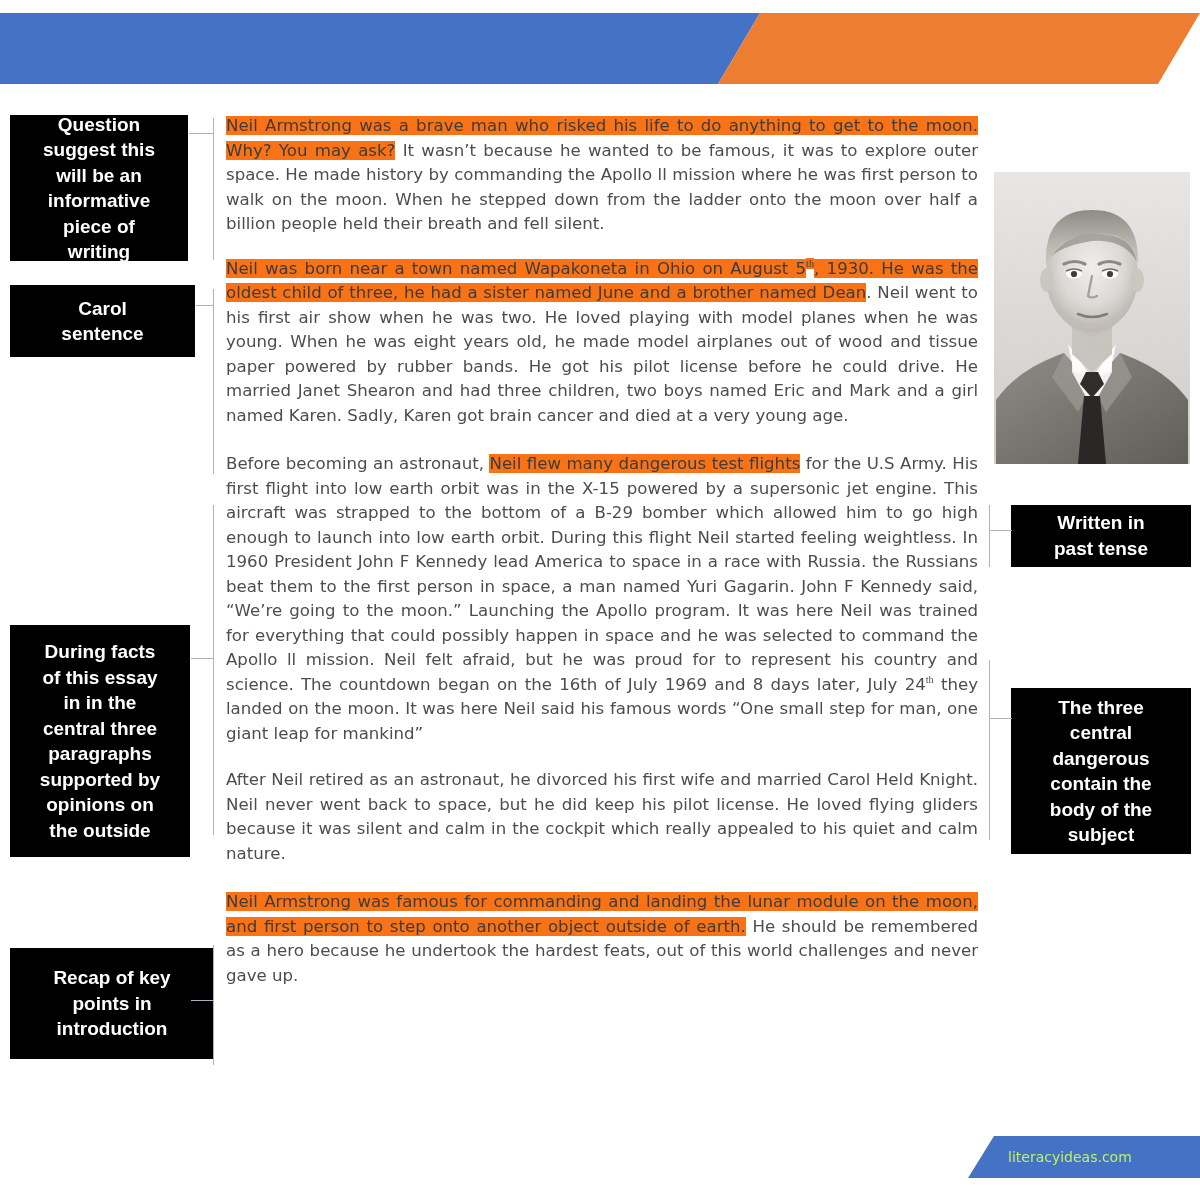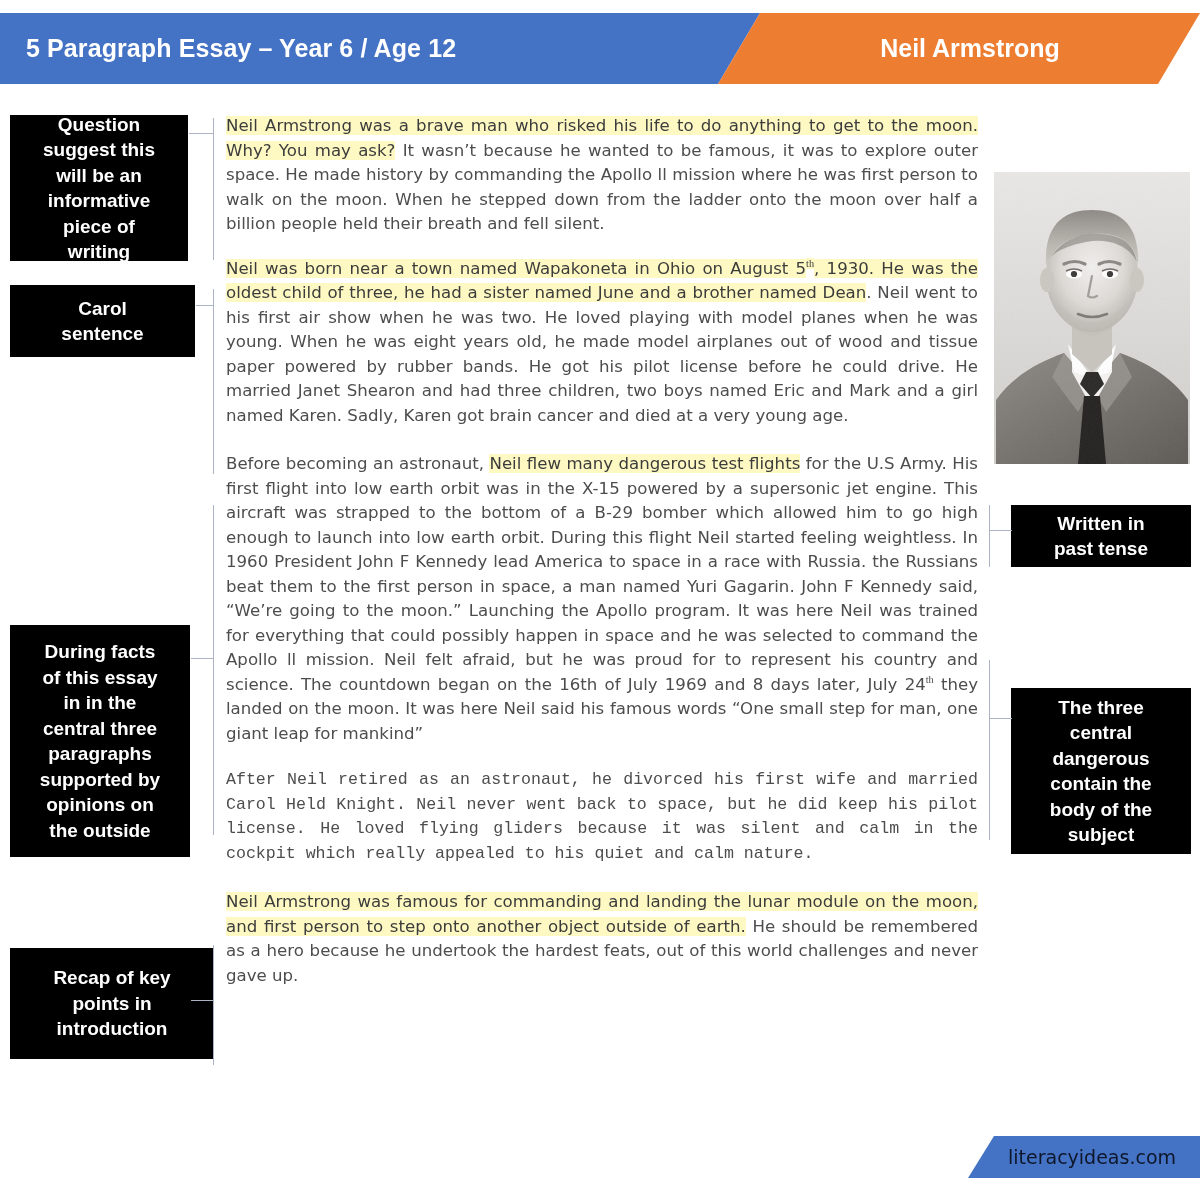--- a/index.html
+++ b/index.html
@@ -106,21 +106,21 @@
     font-size: 16.6px;
     line-height: 24.5px;
     color: #4d4d4d;
     text-align: justify;
   }
   .essay p {
     margin: 0 0 22px 0;
   }
   .essay p.last { margin-bottom: 12px; }
   .hl {
-    background: #fef9c3;
+    background: #f97316;
     color: #3c3c3c;
     box-decoration-break: clone;
     -webkit-box-decoration-break: clone;
   }
   sup { font-size: 0.62em; vertical-align: super; line-height: 0; font-family: Liberation Serif, serif; }
 
   
   .photo {
     position: absolute;
     left: 994px;
@@ -141,53 +141,51 @@
     height: 42px;
     background: #4472C4;
     clip-path: polygon(26px 0, 232px 0, 232px 42px, 0 42px);
   }
   .footer-logo span {
     position: absolute;
     left: 40px;
     top: 0;
     height: 32px;
     line-height: 42px;
-    font-size: 19px;
-    color: #0f172a;
+    font-size: 14px;
+    color: #bef264;
     white-space: nowrap;
     font-family: "DejaVu Sans", sans-serif;
   }
 </style>
 </head>
 <body>
 
 <div class="header">
   <div class="header-blue"></div>
   <div class="header-orange"></div>
-  <div class="header-title">5 Paragraph Essay – Year 6 / Age 12</div>
-  <div class="header-subject">Neil Armstrong</div>
 </div>
 
 <div class="anno" style="left:10px; top:115px; width:178px; height:146px;">
   <span>Question suggest this will be an informative piece of writing</span>
 </div>
 
 <div class="anno" style="left:10px; top:285px; width:185px; height:72px;">
   <span>Carol sentence</span>
 </div>
 
 <div class="anno" style="left:10px; top:625px; width:180px; height:232px;">
   <span>During facts of this essay in in the central three paragraphs supported by opinions on the outside</span>
 </div>
 
 <div class="anno" style="left:10px; top:948px; width:204px; height:111px;">
   <span>Recap of key points in introduction</span>
 </div>
 
-<div class="anno" style="left:1011px; top:505px; width:180px; height:62px;">
+<div class="anno" style="left:1011px; top:505px; width:180px; height:62px;align-items:flex-end;">
   <span>Written in past tense</span>
 </div>
 
 <div class="anno" style="left:1011px; top:688px; width:180px; height:166px;">
   <span>The three central dangerous contain the body of the subject</span>
 </div>
 
 <div class="bracket-v" style="left:213px; top:118px; height:142px;"></div>
 <div class="bracket-h" style="left:189px; top:133px; width:25px;"></div>
 
@@ -282,21 +280,21 @@
 </div>
 
 <div class="essay">
 
   <p style="margin-bottom:20px;"><span class="hl">Neil Armstrong was a brave man who risked his life to do anything to get to the moon. Why? You may ask?</span><span> It wasn’t because he wanted to be famous, it was to explore outer space. He made history by commanding the Apollo ll mission where he was first person to walk on the moon.  When he stepped down from the ladder onto the moon over half a billion people held their breath and fell silent.</span></p>
 
   <p style="margin-bottom:24px;"><span class="hl">Neil was born near a town named Wapakoneta in Ohio on August 5</span><sup class="hl">th</sup><span class="hl">, 1930. He was the oldest child of three, he had a sister named June and a brother named Dean</span><span>. Neil went to his first air show when he was two. He loved playing with model planes when he was young. When he was eight years old, he made model airplanes out of wood and tissue paper powered by rubber bands. He got his pilot license before he could drive. He married Janet Shearon and had three children, two boys named Eric and Mark and a girl named Karen. Sadly, Karen got brain cancer and died at a very young age.</span></p>
 
   <p style="margin-bottom:22px;"><span>Before becoming an astronaut, </span><span class="hl">Neil flew many dangerous test flights</span><span> for the U.S Army. His first flight into low earth orbit was in the X-15 powered by a supersonic jet engine. This aircraft was strapped to the bottom of a B-29 bomber  which allowed him to go high enough to launch into low earth orbit. During this flight Neil started feeling weightless. In 1960  President John F Kennedy lead America to space in a race with Russia. the Russians beat them to the first person in space, a man named Yuri Gagarin. John F Kennedy said, “We’re going to the moon.”  Launching the Apollo program. It was here Neil was trained for everything that could possibly happen in space and he was selected to command the Apollo ll mission.  Neil felt afraid, but he was proud for to represent his country and science. The countdown began on the 16th of July 1969 and 8 days later, July 24</span><sup>th</sup><span> they landed on the moon.  It was here Neil said his famous words “One small step for man, one giant leap for mankind”</span></p>
 
-  <p style="margin-bottom:24px;font-family:Liberation Mono, monospace;"><span>After Neil retired as an astronaut, he divorced  his first wife and married Carol Held Knight. Neil never went back to space, but he did keep his pilot license. He loved flying gliders because it was silent and calm in the cockpit which really appealed to his quiet and calm nature.</span></p>
+  <p style="margin-bottom:24px;"><span>After Neil retired as an astronaut, he divorced  his first wife and married Carol Held Knight. Neil never went back to space, but he did keep his pilot license. He loved flying gliders because it was silent and calm in the cockpit which really appealed to his quiet and calm nature.</span></p>
 
   <p class="last"><span class="hl">Neil Armstrong was famous for commanding and landing the lunar module on the moon, and first person to step onto another object outside of earth.</span><span> He should be remembered as a hero because he undertook the hardest feats, out of this world challenges and never gave up.</span></p>
 
 </div>
 
 <div class="footer-logo">
   <span>literacyideas.com</span>
 </div>
 
 </body></html>

